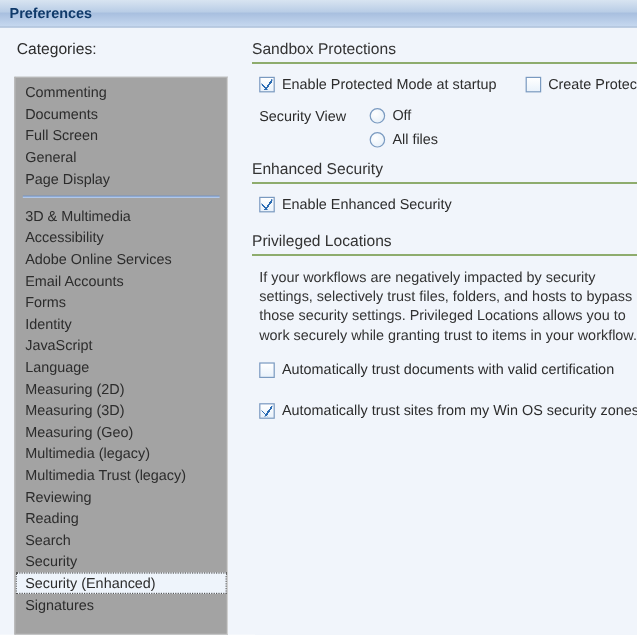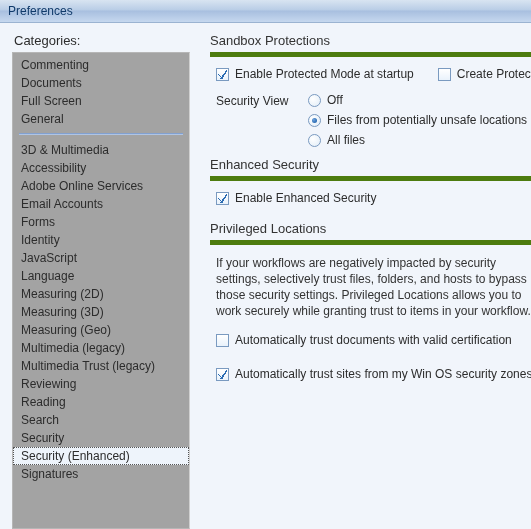--- a/index.html
+++ b/index.html
@@ -19,41 +19,41 @@
     display: flex;
     flex-direction: column;
     background: #f1f5fb;
   }
   .titlebar {
     height: 22px;
     line-height: 22px;
     padding-left: 8px;
     background: linear-gradient(to bottom, #d8e4f1 0%, #b9cde6 45%, #a8bfdf 50%, #c6d8ef 100%);
     color: #103a6a;
-    font-weight: 400;
+    font-weight: 700;
     border-bottom: 1px solid #9bb3d1;
     font-size: 12px;
   }
   .client {
     flex: 1;
     display: flex;
     flex-direction: row;
     padding: 10px 0 0 12px;
     box-sizing: border-box;
     overflow: hidden;
   }
   .sidebar {
     width: 178px;
     display: flex;
     flex-direction: column;
   }
   .sidebar-title {
     font-size: 13px;
     color: #2c2c2c;
-    margin-bottom: 4px;
+    margin-bottom: 16px;
     margin-left: 2px;
   }
   .listbox {
     flex: 1;
     background: #a3a3a3;
     border: 1px solid #b6b6b6;
     border-right-color: #d0d0d0;
     padding: 3px 0;
     overflow: hidden;
   }
@@ -82,21 +82,21 @@
     flex-direction: column;
     overflow: hidden;
   }
   .groupbox {
     margin-bottom: 10px;
   }
   .group-title {
     font-size: 13px;
     color: #333;
     padding-bottom: 4px;
-    border-bottom: 5px solid #4d7c0f;
+    border-bottom: 1px solid #4d7c0f;
     margin-bottom: 10px;
     width: 100%;
   }
   .row {
     display: flex;
     align-items: center;
     margin-bottom: 6px;
     padding-left: 6px;
   }
   .checkbox {
@@ -192,20 +192,21 @@
 
   <div class="client">
 
     <div class="sidebar">
       <div class="sidebar-title">Categories:</div>
       <div class="listbox" id="categories">
           <div class="list-item">Commenting</div>
           <div class="list-item">Documents</div>
           <div class="list-item">Full Screen</div>
           <div class="list-item">General</div>
+          <div class="list-item">Page Display</div>
           <hr class="list-sep">
           <div class="list-item">3D &amp; Multimedia</div>
           <div class="list-item">Accessibility</div>
           <div class="list-item">Adobe Online Services</div>
           <div class="list-item">Email Accounts</div>
           <div class="list-item">Forms</div>
           <div class="list-item">Identity</div>
           <div class="list-item">JavaScript</div>
           <div class="list-item">Language</div>
           <div class="list-item">Measuring (2D)</div>
@@ -239,24 +240,20 @@
         </div>
 
         <div class="protected-view-row">
           <span class="label pv-label">Security View</span>
           <div class="pv-options">
             <div class="pv-option">
               <span class="radio"></span>
               <span class="label">Off</span>
             </div>
             <div class="pv-option">
-              <span class="radio checked"></span>
-              <span class="label">Files from potentially unsafe locations</span>
-            </div>
-            <div class="pv-option">
               <span class="radio"></span>
               <span class="label">All files</span>
             </div>
           </div>
         </div>
       </div>
 
       <div class="groupbox">
         <div class="group-title">Enhanced Security</div>
         <div class="row">

